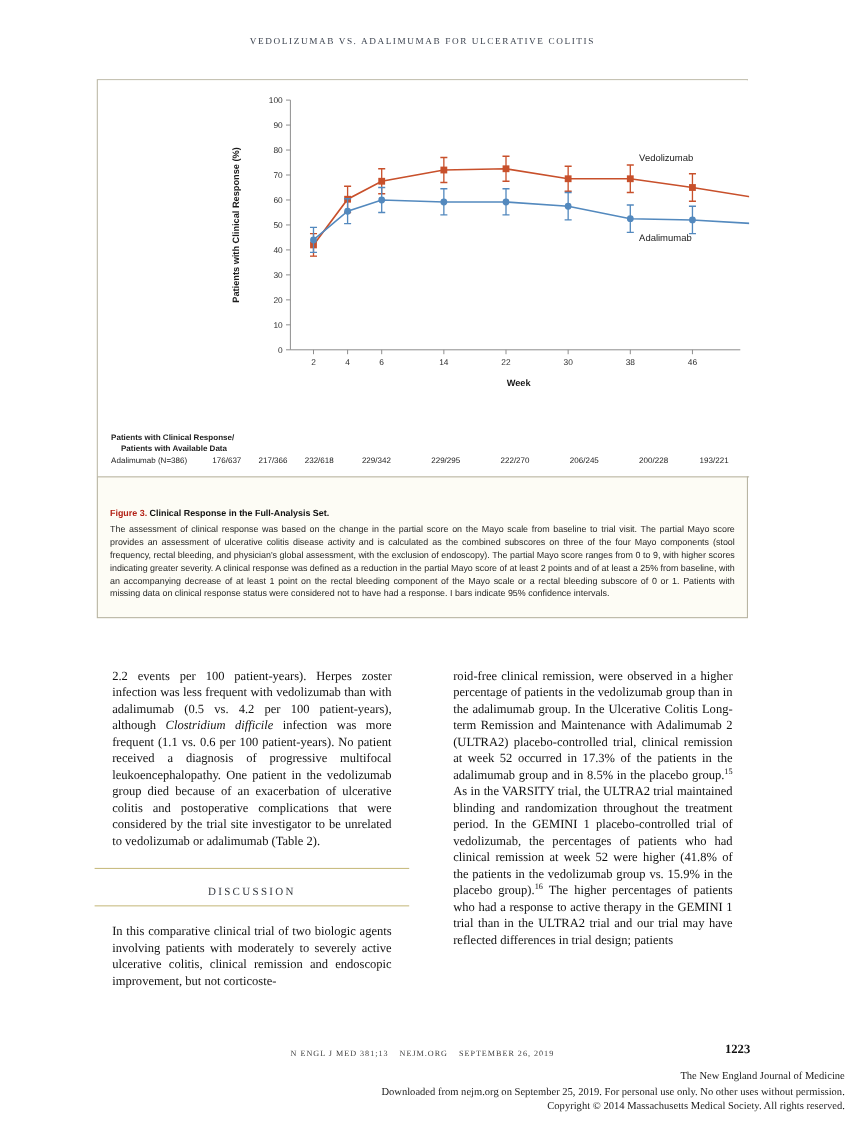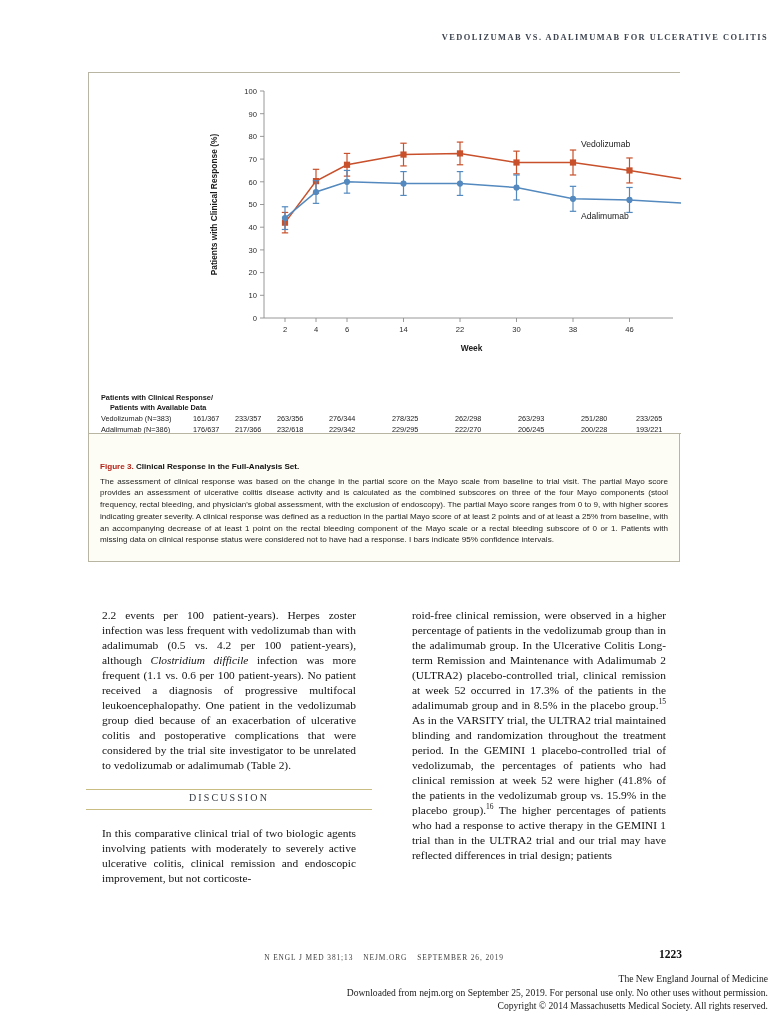--- a/index.html
+++ b/index.html
@@ -9,26 +9,26 @@
     font-family:"Liberation Serif", serif;
     color:#1a1a1a;
     position:relative;
     overflow:hidden;
   }
   .page{position:absolute;inset:0;}
 
   
   .running-head{
     position:absolute;left:0;top:33px;width:768px;
-    text-align:right;
+    text-align:center;
     font-family:"Liberation Serif", serif;
     font-size:8.4px;
     letter-spacing:1.45px;
     color:#3d4450;
-    font-weight:700;
+    font-weight:400;
   }
 
   
   .figure-box{
     position:absolute;left:88px;top:72px;
     width:592px;height:490px;
     background:#fdfcf5;
     border:1px solid #b9b5a3;
     box-sizing:border-box;
   }
@@ -100,21 +100,21 @@
   .col-right{left:396px;}
   .col p{margin:16px;font-family:Liberation Serif, serif;}
   .col .it{font-style:italic;}
   sup{font-size:0.66em;vertical-align:super;line-height:0;}
 
   
   .disc-head{
     margin-top:11px;
     border-top:1px solid #c9bd83;
     border-bottom:1px solid #c9bd83;
-    padding:1px 0 5px;
+    padding:15px 0 5px;
     text-align:center;
     font-family:"Liberation Serif", serif;
     font-size:10px;
     letter-spacing:2.1px;
     color:#33383f;
     margin-bottom:7px;
   }
 
   
   .journal-line{
@@ -275,32 +275,20 @@
             </g>
         </svg>
       </div>
 
       <div class="counts">
         <div class="counts-title">
           <span>Patients with Clinical Response/</span>
           <span class="ind">Patients with Available Data</span>
         </div>
         <div class="counts-row">
-          <span class="rowlab">Vedolizumab (N=383)</span>
-          <span class="c c1">161/367</span>
-          <span class="c c2">233/357</span>
-          <span class="c c3">263/356</span>
-          <span class="c c4">276/344</span>
-          <span class="c c5">278/325</span>
-          <span class="c c6">262/298</span>
-          <span class="c c7">263/293</span>
-          <span class="c c8">251/280</span>
-          <span class="c c9">233/265</span>
-        </div>
-        <div class="counts-row">
           <span class="rowlab">Adalimumab (N=386)</span>
           <span class="c c1">176/637</span>
           <span class="c c2">217/366</span>
           <span class="c c3">232/618</span>
           <span class="c c4">229/342</span>
           <span class="c c5">229/295</span>
           <span class="c c6">222/270</span>
           <span class="c c7">206/245</span>
           <span class="c c8">200/228</span>
           <span class="c c9">193/221</span>

